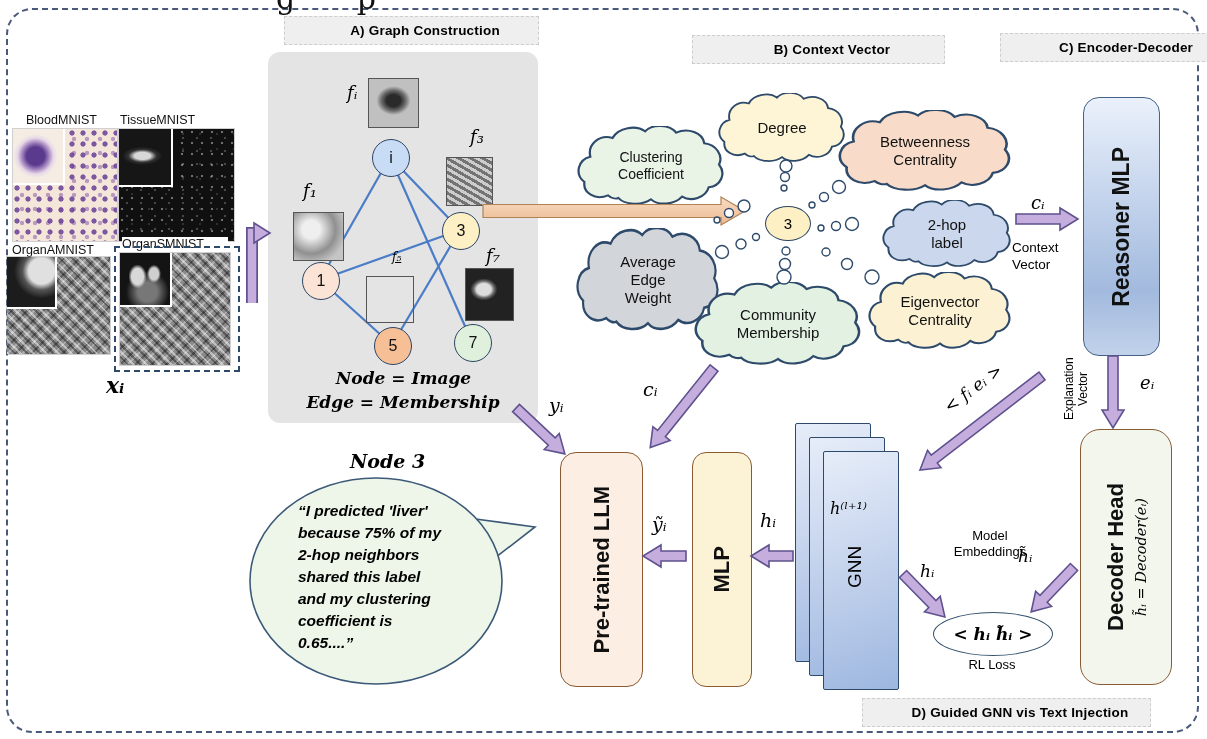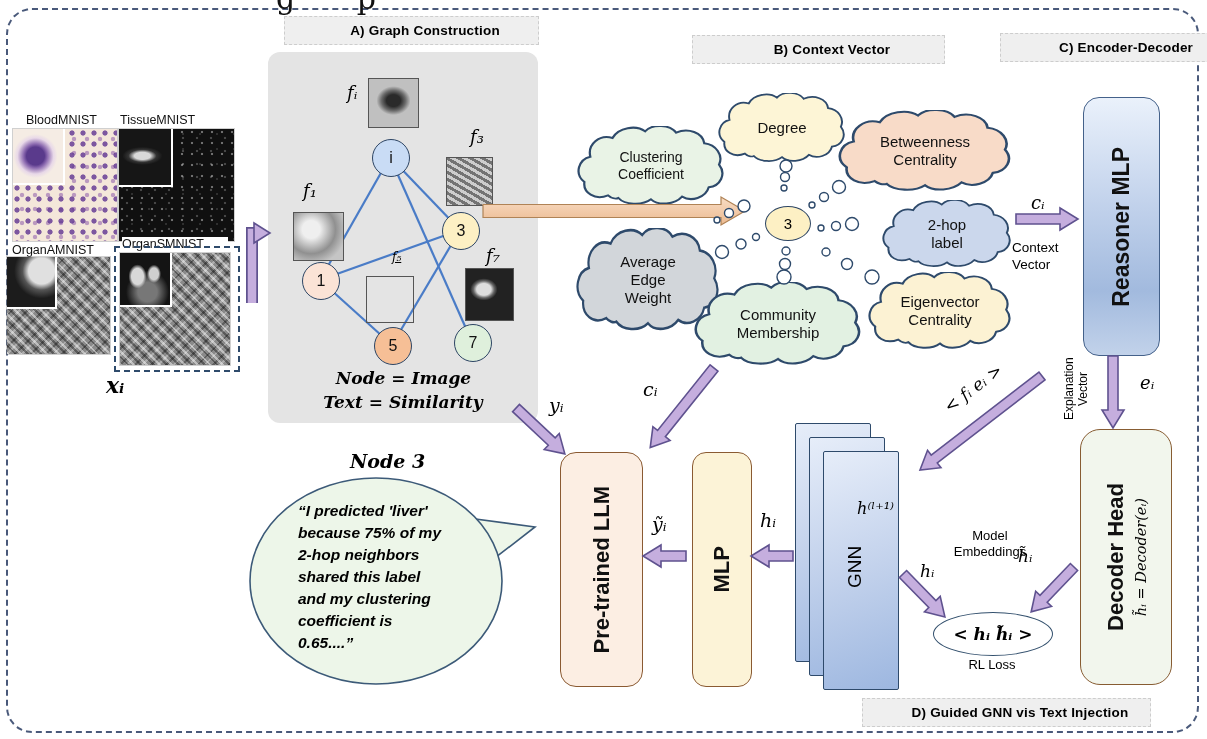--- a/index.html
+++ b/index.html
@@ -119,21 +119,21 @@
     <div class="abs math" style="left:124px;top:198px;font-size:12px;text-decoration:underline;">f₅</div>
     <div class="fimg f-5" style="left:98px;top:224px;width:46px;height:45px;"></div>
     <div class="abs math" style="left:218px;top:193px;font-size:18px;">f₇</div>
     <div class="fimg f-7" style="left:197px;top:216px;width:47px;height:51px;"></div>
     <div class="gnode" style="left:104px;top:87px;background:#c9dcf5;">i</div>
     <div class="gnode" style="left:174px;top:160px;background:#fdf0c4;">3</div>
     <div class="gnode" style="left:34px;top:210px;background:#fbe3d6;">1</div>
     <div class="gnode" style="left:106px;top:275px;background:#f6bf96;">5</div>
     <div class="gnode" style="left:186px;top:272px;background:#dff0dc;">7</div>
     <div class="abs legend" style="left:38px;top:316px;width:195px;">Node = Image</div>
-    <div class="abs legend" style="left:30px;top:340px;width:210px;">Text = Similarity</div>
+    <div class="abs legend" style="left:30px;top:340px;width:210px;">Edge = Membership</div>
   </div>
 
   <div class="cloud" style="left:577px;top:126px;width:148px;height:80px;">
     <svg viewBox="0 0 200 120" preserveAspectRatio="none">
         <path d="M42,104 C24,112 8,100 10,84 C-4,72 2,50 18,46 C14,28 30,12 48,18 C56,2 80,-2 92,8 C102,-4 126,-2 134,10 C150,2 170,10 172,26 C188,28 198,44 192,58 C202,72 194,90 178,92 C174,108 154,114 142,106 C132,118 110,120 100,110 C88,120 64,118 56,108 C52,110 46,108 42,104 Z" fill="#e9f3e6" stroke="#2e4a6b" stroke-width="3"></path>
       </svg>
     <div class="ctext">Clustering
 Coefficient</div>
   </div>
   <div class="cloud" style="left:718px;top:93px;width:128px;height:70px;">
@@ -190,21 +190,21 @@
   <div class="abs vtext plain" style="left:1062px;top:345px;height:88px;font-size:12px;line-height:1.2;">Explanation
 Vector</div>
   <div class="vbox" id="decoder-box">
     <div class="vtext bigv">Decoder Head</div>
     <div class="vtext math" style="font-size:14.5px;">h̃ᵢ = Decoder(eᵢ)</div>
   </div>
 
   <div class="gnn-panel" style="left:795px;top:423px;"></div>
   <div class="gnn-panel" style="left:809px;top:437px;"></div>
   <div class="gnn-panel" style="left:823px;top:451px;">
-    <div class="abs math" style="left:6px;top:47px;width:64px;text-align:right;font-size:16px;">h⁽ˡ⁺¹⁾</div>
+    <div class="abs math" style="left:6px;top:47px;width:64px;text-align:left;font-size:16px;">h⁽ˡ⁺¹⁾</div>
     <div class="abs vtext" style="left:20px;top:82px;height:66px;font-size:19px;font-weight:500;">GNN</div>
   </div>
   <div class="abs math" style="left:920px;top:378px;width:106px;text-align:center;font-size:17px;transform:rotate(-37deg);">&lt; fᵢ  eᵢ &gt;</div>
   <div class="abs plain" style="left:950px;top:528px;width:80px;text-align:center;font-size:13px;line-height:1.25;">Model
 Embeddings</div>
   <div class="abs math" style="left:920px;top:561px;font-size:17px;">hᵢ</div>
   <div class="abs math" style="left:1018px;top:546px;font-size:17px;">h̃ᵢ</div>
   <div class="abs ellipse" style="left:933px;top:612px;width:118px;height:42px;">
     <span class="math" style="font-size:17px;">&lt; hᵢ   h̃ᵢ &gt;</span>
   </div>

